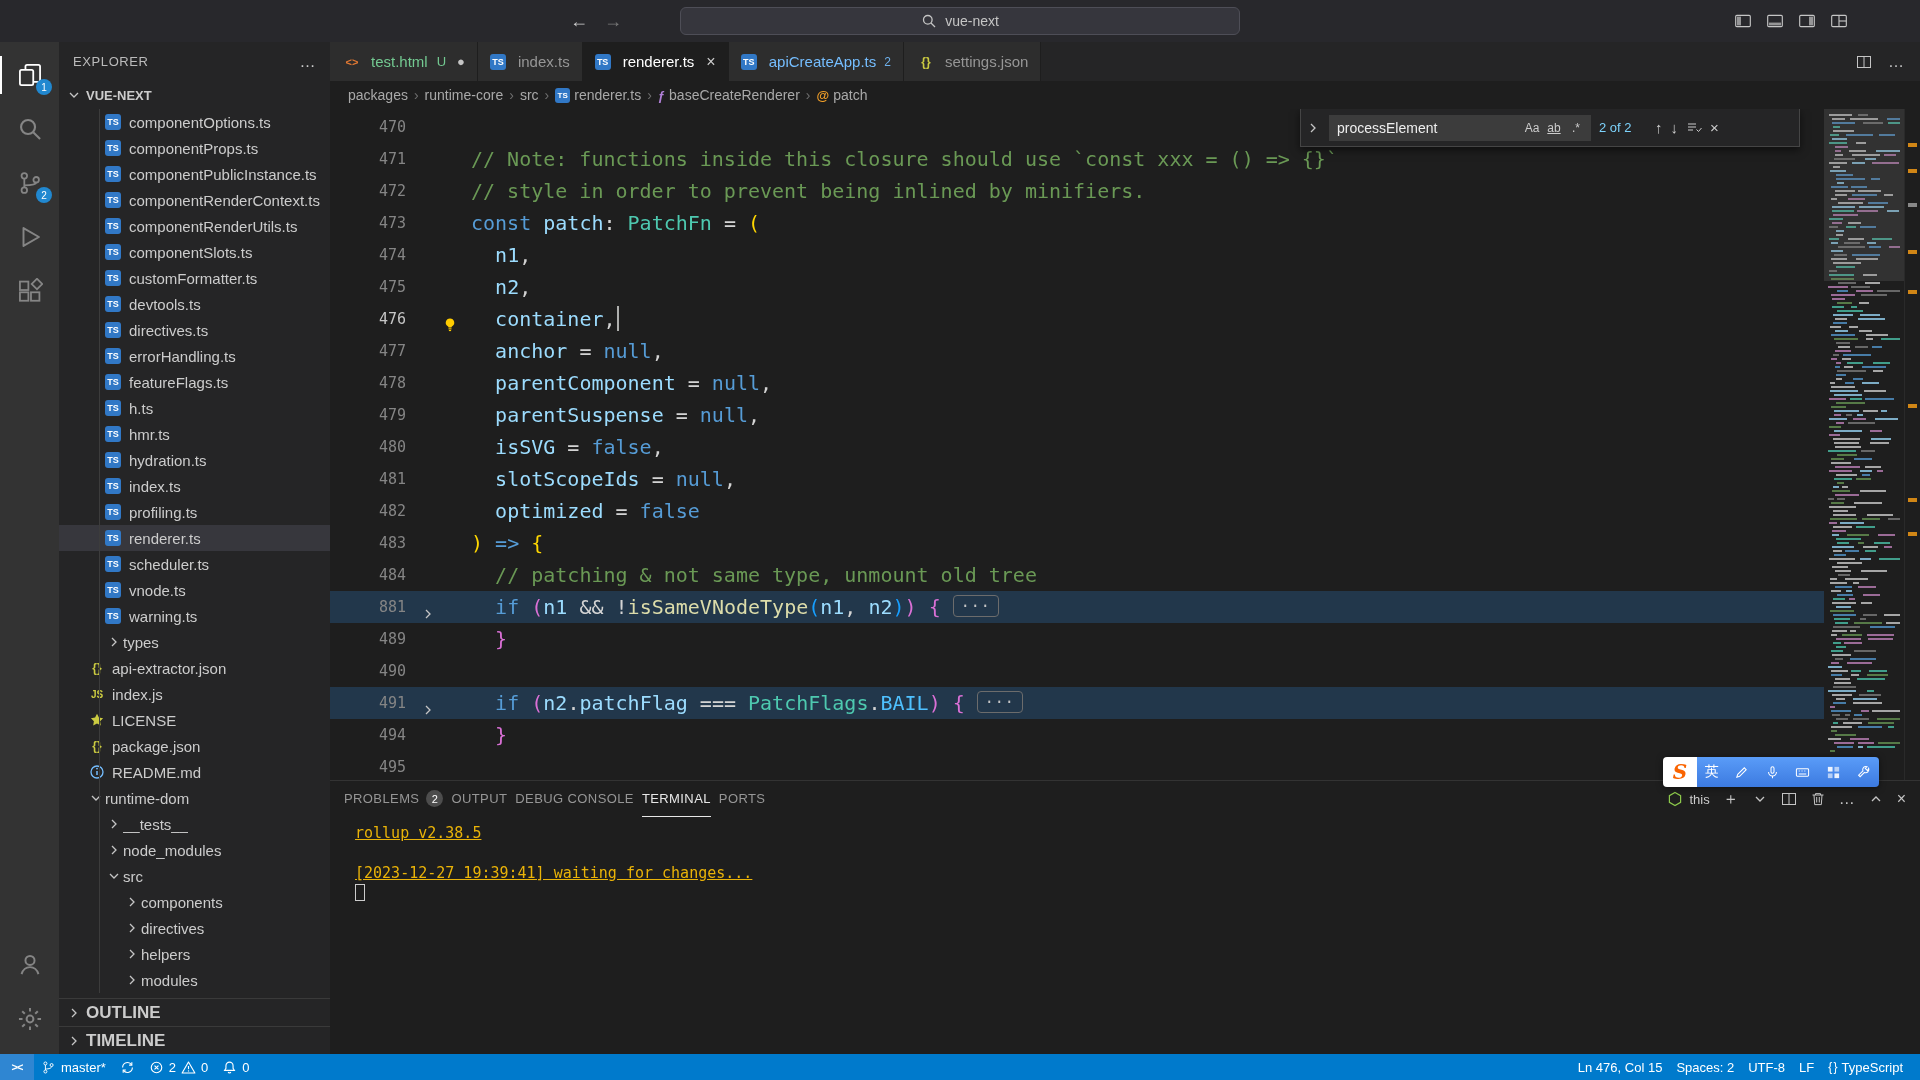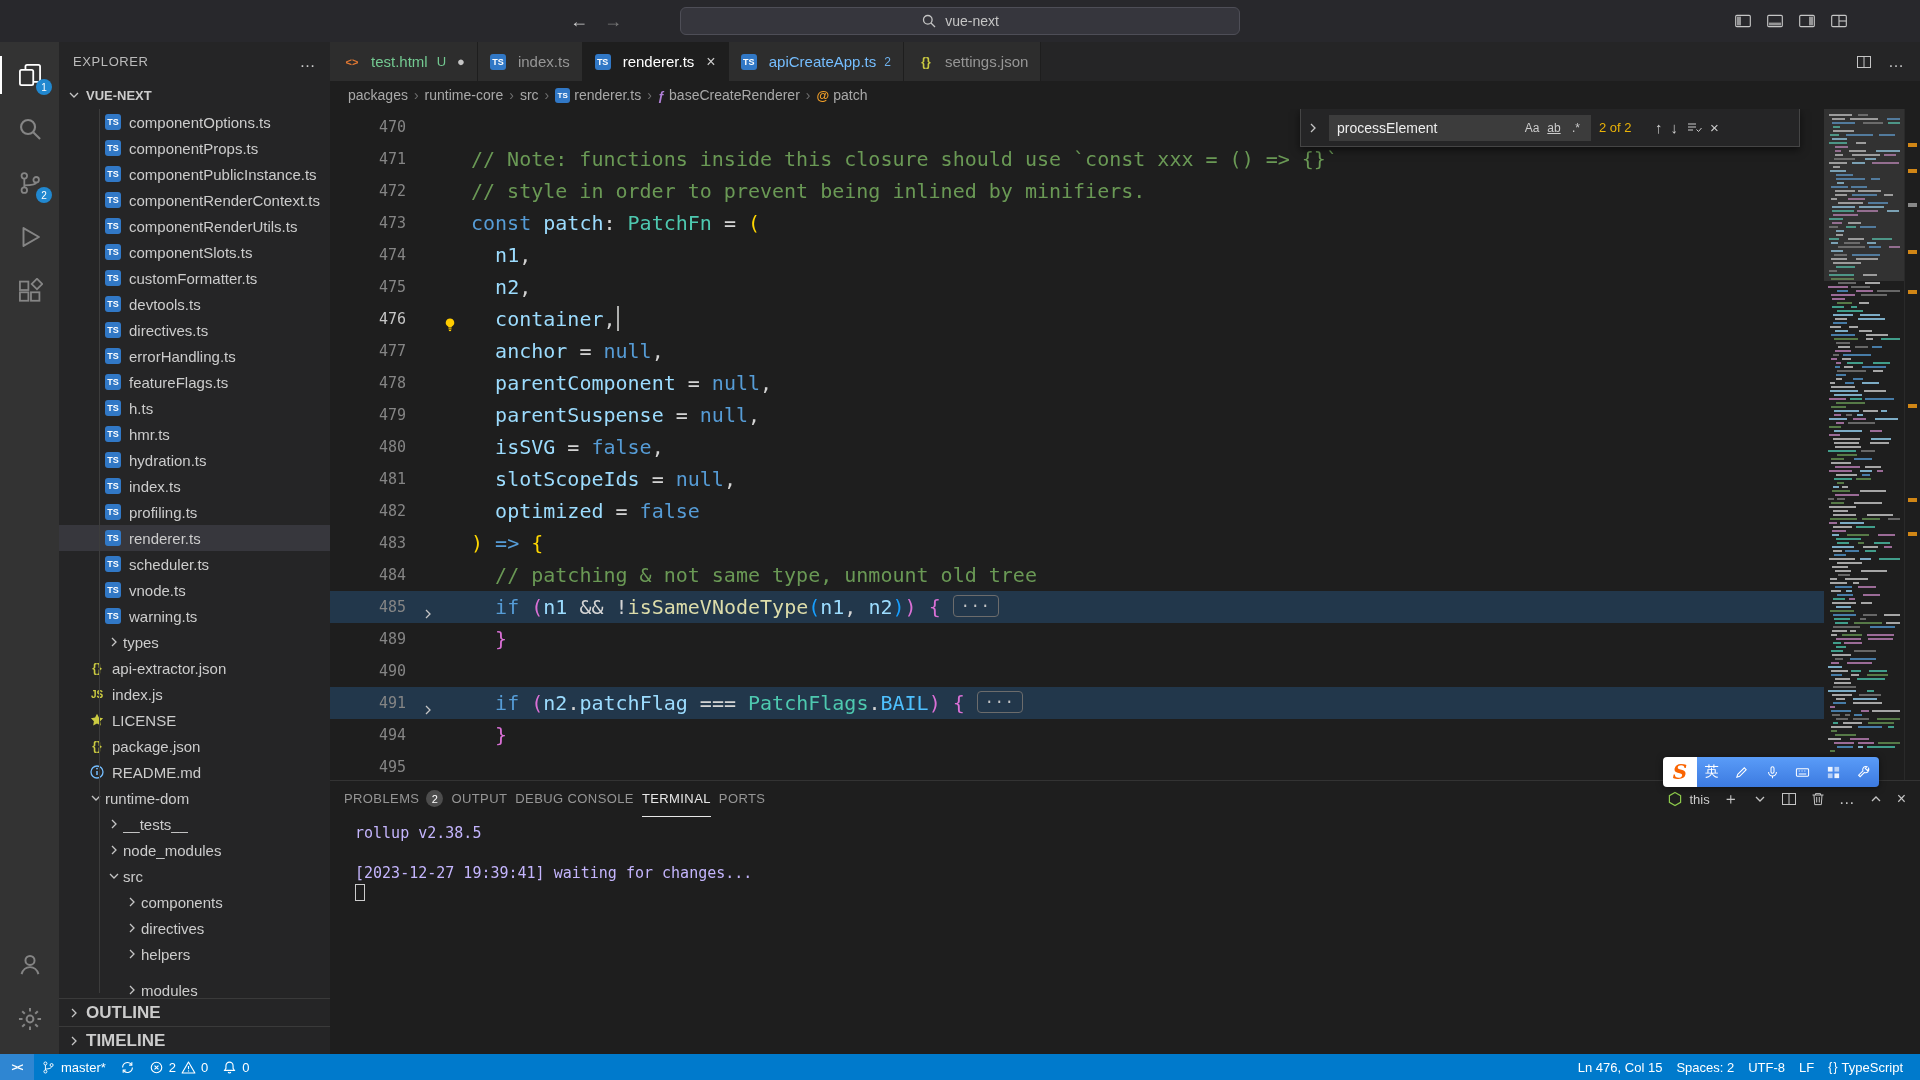--- a/index.html
+++ b/index.html
@@ -90,36 +90,36 @@
   .overview-ruler{position:absolute;left:1574px;top:0;width:16px;height:100%;background:#1e1e1e;border-left:1px solid #2a2a2a;}
   .ov-mark{position:absolute;left:3px;width:9px;height:4px;}
 
   
   .find-widget{position:absolute;top:0;right:120px;width:500px;height:38px;background:#252526;border:1px solid #454545;border-top:none;box-shadow:0 3px 8px rgba(0,0,0,.55);display:flex;align-items:center;padding:0 8px 0 4px;gap:8px;z-index:8;}
   .find-toggle{width:16px;height:100%;display:flex;align-items:center;color:#c5c5c5;cursor:pointer;}
   .find-input{width:262px;height:26px;background:#3c3c3c;display:flex;align-items:center;padding:0 4px 0 8px;font-size:14px;color:#eeeeee;cursor:text;}
   .find-query{flex:1;overflow:hidden;white-space:nowrap;}
   .find-opt{width:22px;text-align:center;font-size:12px;color:#cccccc;cursor:pointer;flex:none;}
   .find-opt.underlined{text-decoration:underline;}
-  .find-count{font-size:13px;color:#eab308;width:48px;flex:none;}
+  .find-count{font-size:13px;color:#7dd3fc;width:48px;flex:none;}
   .find-btn{color:#cccccc;font-size:15px;cursor:pointer;display:flex;align-items:center;}
 
   
   .panel{position:absolute;left:330px;top:780px;right:0;bottom:26px;background:#1e1e1e;border-top:1px solid #333333;z-index:5;}
   .panel-header{height:36px;display:flex;align-items:center;padding:0 14px;}
   .panel-tabs{display:flex;gap:8px;height:100%;}
   .panel-tab{display:flex;align-items:center;gap:7px;font-size:13px;letter-spacing:.4px;color:#969696;border-bottom:1px solid transparent;cursor:pointer;}
   .panel-tab.active{color:#e7e7e7;border-bottom-color:#e7e7e7;}
   .panel-badge{background:#4d4d4d;color:#ffffff;border-radius:50%;width:17px;height:17px;font-size:11px;display:flex;align-items:center;justify-content:center;}
   .panel-actions{margin-left:auto;display:flex;align-items:center;gap:13px;color:#c5c5c5;}
   .panel-actions .pa{cursor:pointer;display:flex;align-items:center;font-size:16px;line-height:1;}
   .shell-pick{display:flex;align-items:center;gap:6px;font-size:13px;color:#cccccc;cursor:pointer;}
   .terminal{padding:6px 0 0 25px;font-family:"DejaVu Sans Mono",monospace;font-size:15px;line-height:20px;}
   .tline{white-space:pre;min-height:20px;}
-  .t-fg{color:#c4b5fd;} .t-cyan{color:#29b8db;} .t-green{color:#23d18b;} .t-bullet{color:#29b8db;margin-right:8px;}
+  .t-fg{color:#eab308;text-decoration:underline;} .t-cyan{color:#29b8db;} .t-green{color:#23d18b;} .t-bullet{color:#29b8db;margin-right:8px;}
   .tcursor{display:inline-block;width:10px;height:17px;border:1px solid #cccccc;vertical-align:-3px;}
 
   
   .statusbar{position:absolute;left:0;right:0;bottom:0;height:26px;background:#007acc;display:flex;align-items:center;color:#ffffff;font-size:13px;z-index:30;}
   .sb-remote{height:100%;width:34px;background:#2f86d2;display:flex;align-items:center;justify-content:center;font-weight:bold;font-size:11px;letter-spacing:-1px;cursor:pointer;flex:none;}
   .sb-item{display:flex;align-items:center;gap:5px;padding:0 7px;height:100%;cursor:pointer;}
   .sb-right{margin-left:auto;display:flex;align-items:center;padding-right:10px;}
   .sb-brackets{font-size:12px;letter-spacing:-1px;}
 
   
@@ -417,21 +417,21 @@
         <span class="tree-label">directives</span>
       </div>
       <div class="tree-row" style="padding-left: 64px;">
         <span class="chev">
           <svg class="svg16" viewBox="0 0 16 16">
             <path d="M6 4l4 4-4 4" fill="none" stroke="currentColor" stroke-width="1.3"></path>
           </svg>
         </span>
         <span class="tree-label">helpers</span>
       </div>
-      <div class="tree-row" style="padding-left: 64px; margin-top: 10px;">
+      <div class="tree-row" style="padding-left: 64px;">
         <span class="chev">
           <svg class="svg16" viewBox="0 0 16 16">
             <path d="M6 4l4 4-4 4" fill="none" stroke="currentColor" stroke-width="1.3"></path>
           </svg>
         </span>
         <span class="tree-label">modules</span>
       </div>
     </div>
   <div class="side-section">
     <span class="chev">
@@ -595,21 +595,21 @@
         <span class="lnum">483</span>
         <span class="ldeco"></span>
         <span class="lcontent"><span class="tok-b1">)</span><span class="tok-pl"> </span><span class="tok-kw">=&gt;</span><span class="tok-pl"> </span><span class="tok-b1">{</span></span>
       </div>
       <div class="crow">
         <span class="lnum">484</span>
         <span class="ldeco"></span>
         <span class="lcontent"><span class="tok-pl">  </span><span class="tok-cm">// patching &amp; not same type, unmount old tree</span></span>
       </div>
       <div class="crow hl">
-        <span class="lnum">485</span>
+        <span class="lnum">881</span>
         <span class="ldeco">
           <span class="fold-arrow"><svg class="svg16" viewBox="0 0 16 16">
               <path d="M6 4l4 4-4 4" fill="none" stroke="currentColor" stroke-width="1.3"></path>
             </svg></span>
         </span>
         <span class="lcontent"><span class="tok-pl">  </span><span class="tok-kw">if</span><span class="tok-pl"> </span><span class="tok-b2">(</span><span class="tok-vr">n1</span><span class="tok-pl"> &amp;&amp; !</span><span class="tok-fn">isSameVNodeType</span><span class="tok-b3">(</span><span class="tok-vr">n1</span><span class="tok-pl">, </span><span class="tok-vr">n2</span><span class="tok-b3">)</span><span class="tok-b2">)</span><span class="tok-pl"> </span><span class="tok-b2">{</span><span class="fold-badge">···</span></span>
       </div>
       <div class="crow">
         <span class="lnum">489</span>
         <span class="ldeco"></span>

